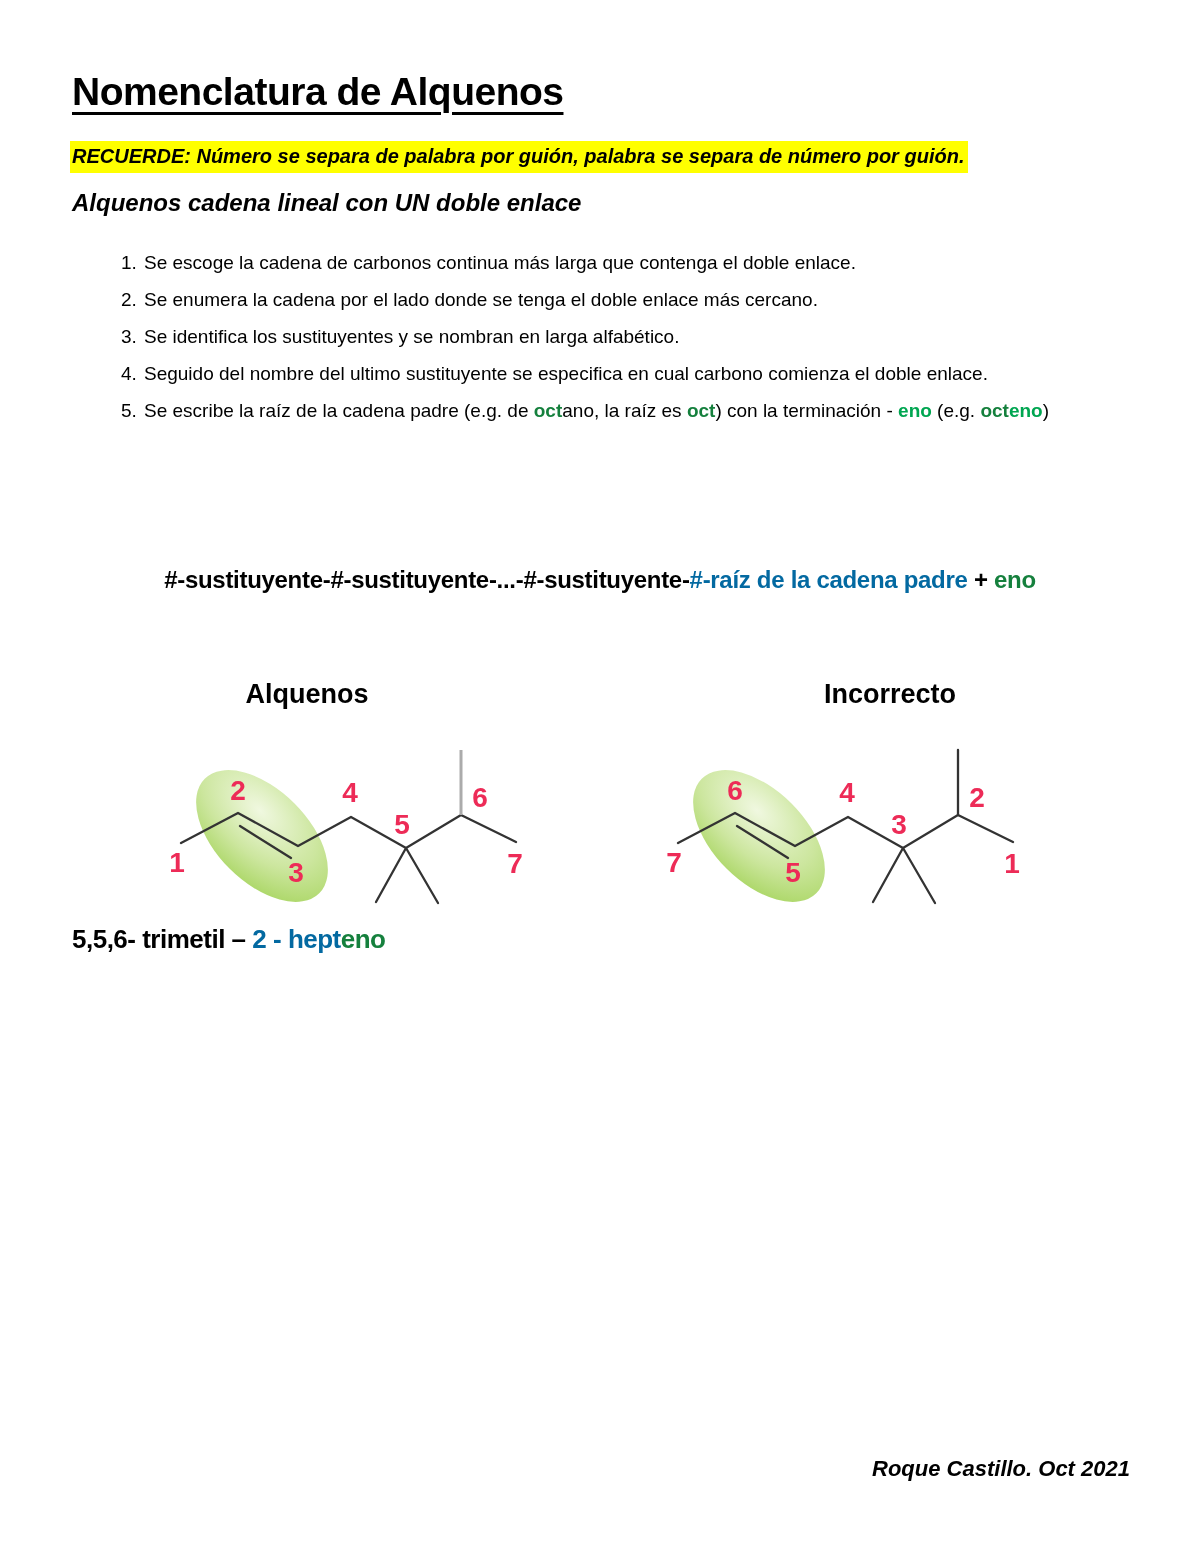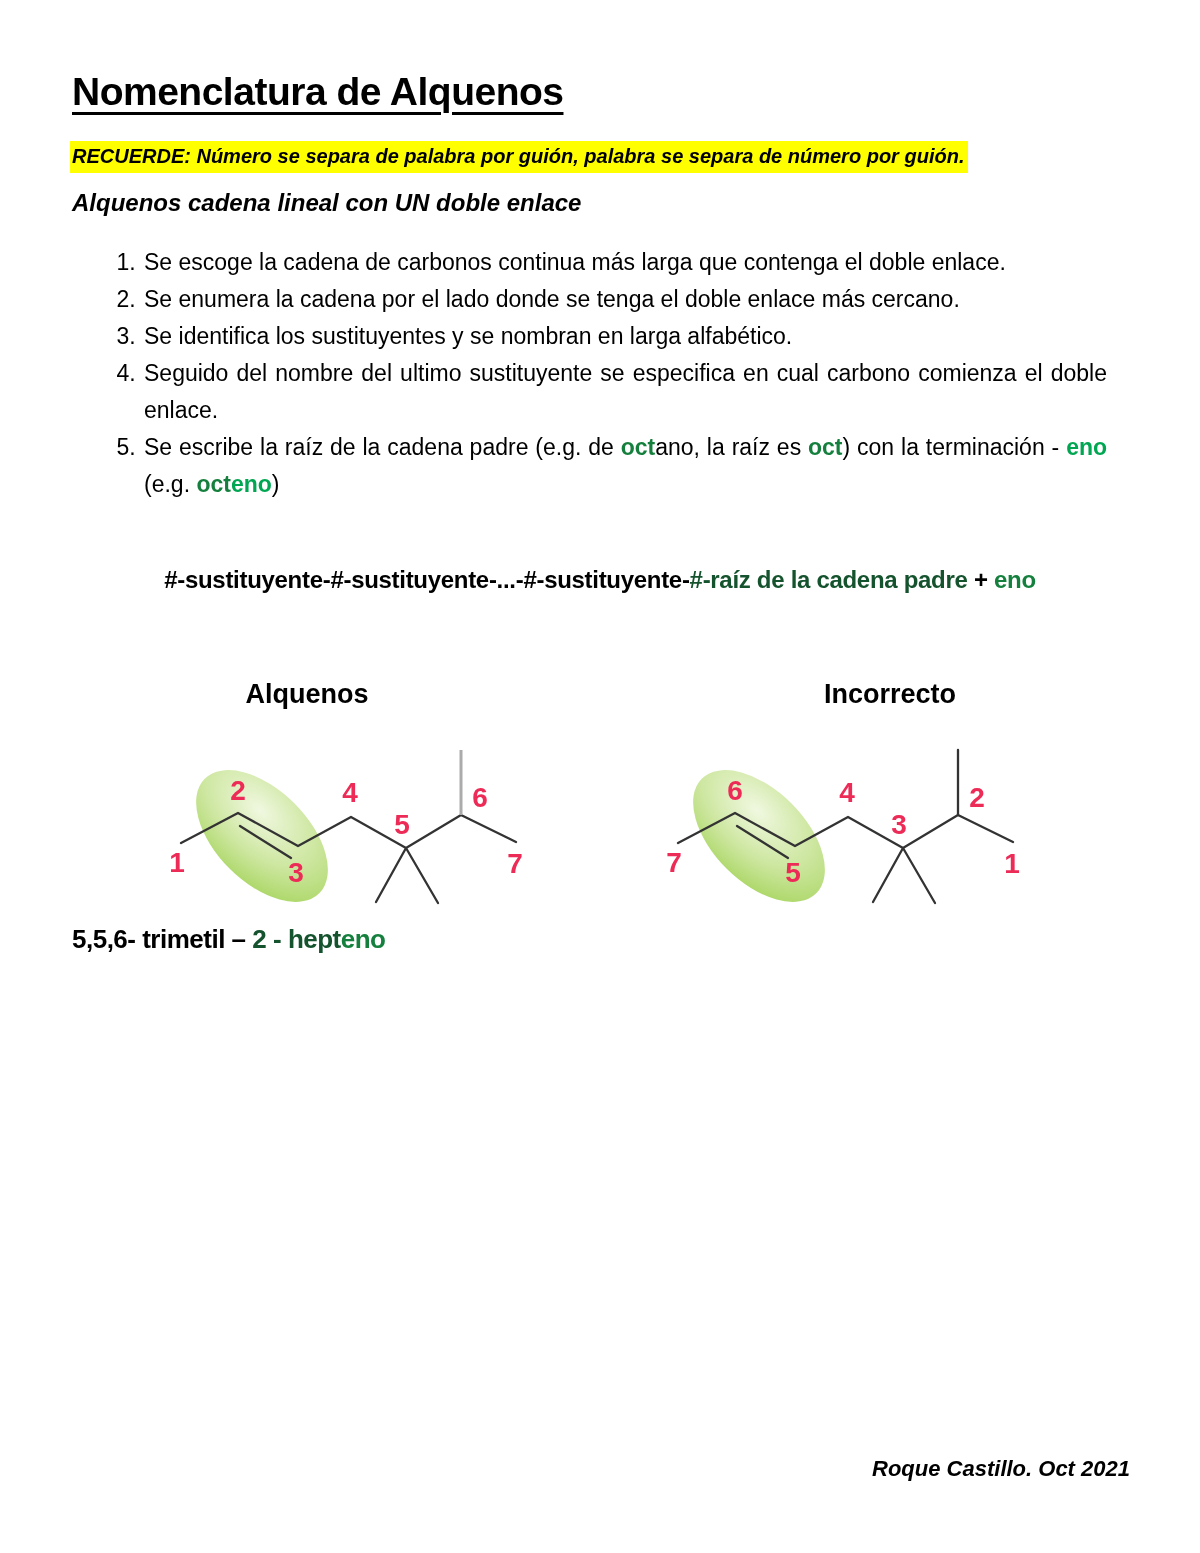--- a/index.html
+++ b/index.html
@@ -42,21 +42,21 @@
     top: 189px;
     font-size: 24px;
     font-weight: 700;
     font-style: italic;
   }
   ol.rules {
     position: absolute;
     left: 72px;
     top: 244px;
     width: 1035px;
-    font-size: 23px;
+    font-size: 19px;
     line-height: 37px;
     padding-left: 70px;
     margin: 0;
   }
   ol.rules li {
     text-align: justify;
     padding-left: 2px;
   }
   .formula {
     position: absolute;
@@ -108,21 +108,21 @@
     position: absolute;
     right: 70px;
     top: 1456px;
     font-size: 22px;
     font-weight: 700;
     font-style: italic;
   }
   
   .part-red   { color: #15803d; font-weight: 700; }
   .part-green { color: #00A651; font-weight: 700; }
-  .part-blue  { color: #14532d; }
+  .part-blue  { color: #0369a1; }
   .part-black { }
 </style>
 </head>
 <body>
 
 <div class="page">
 
   <h1 class="doc-title">Nomenclatura de Alquenos</h1>
 
   <p class="highlight-note">RECUERDE: Número se separa de palabra por guión, palabra se separa de número por guión.</p>

